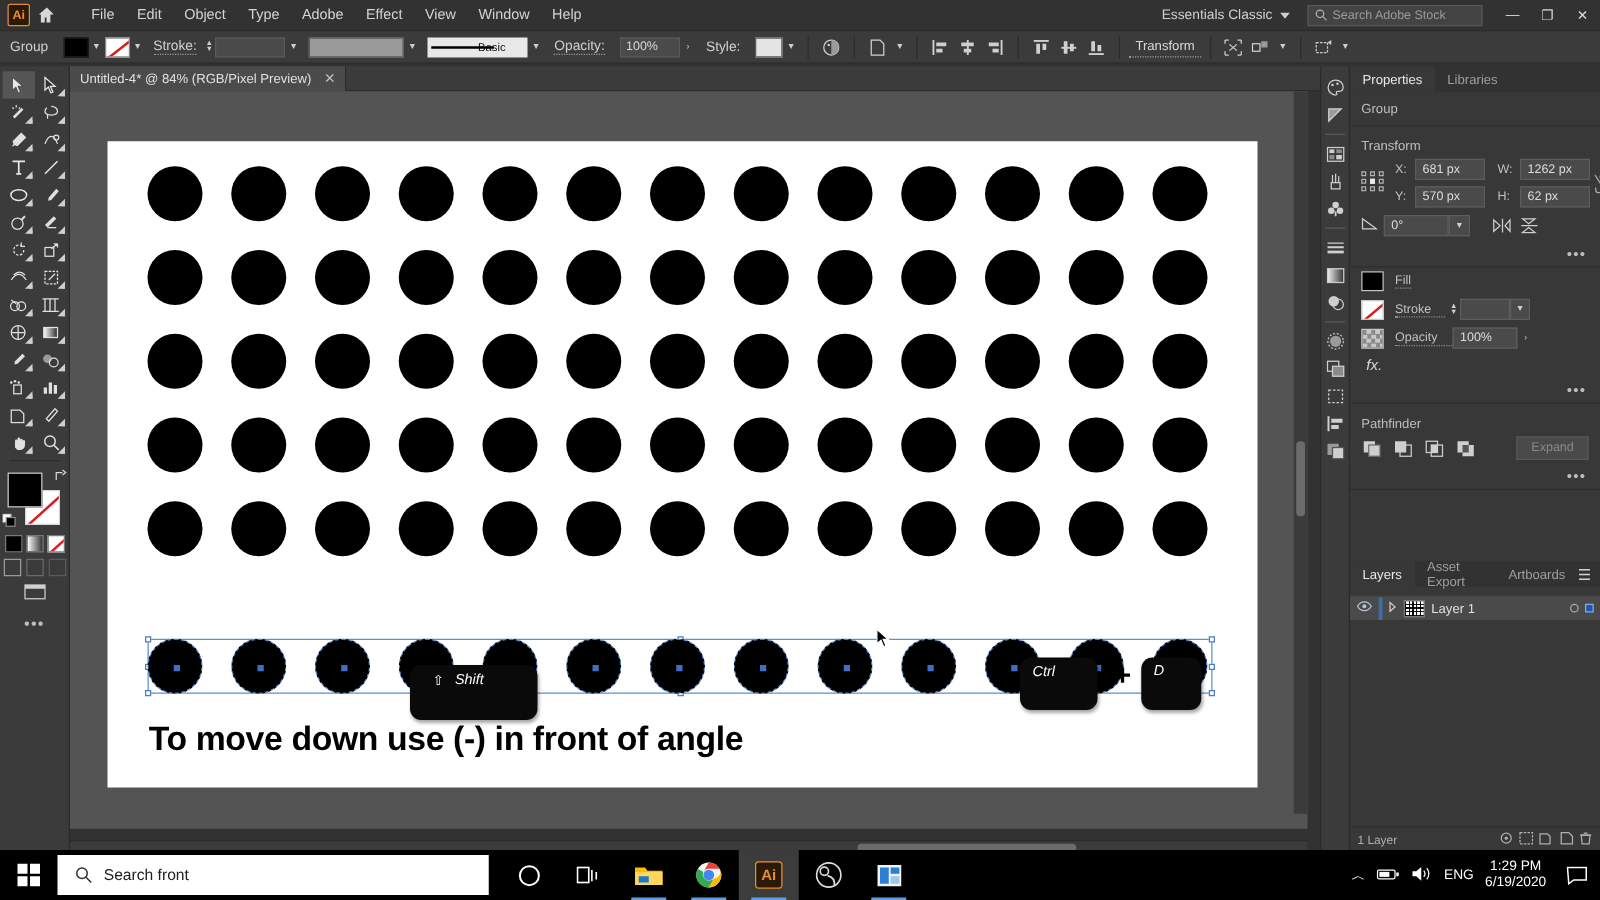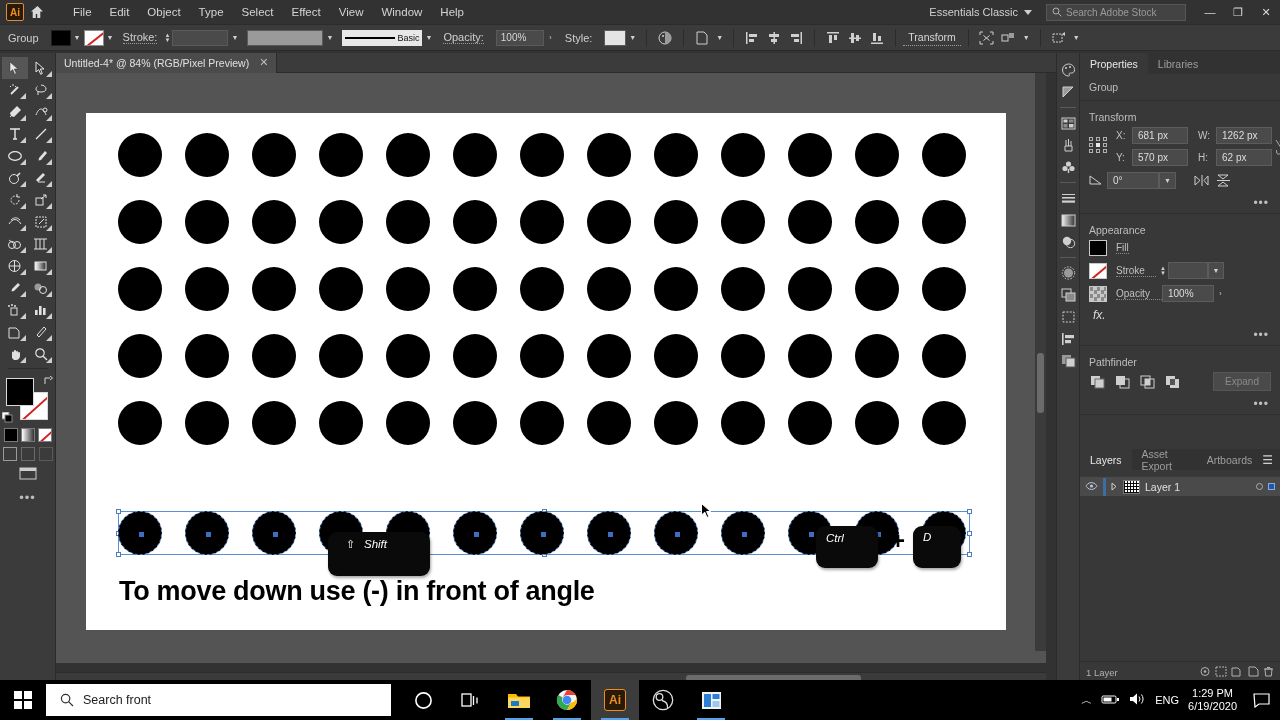--- a/index.html
+++ b/index.html
@@ -53,21 +53,21 @@
     width:13px; height:16px; display:flex; align-items:center; justify-content:center;
     color:#cfcfcf; font-size:7px;
   }
   .cb-sep { width:1px; height:18px; background:#2c2c2c; margin:0 7px; }
   .spinner { display:flex; flex-direction:column; justify-content:center; align-items:center;
              width:10px; height:16px; color:#cfcfcf; font-size:6px; line-height:5px; }
   .field-dark { height:16px; background:#4a4a4a; border:1px solid #5a5a5a; }
   .field-light { height:16px; background:#9a9a9a; border:1px solid #5a5a5a; }
   .stroke-style {
     width:80px; height:16px; background:#e8e8e8; position:relative;
-    display:flex; align-items:center; justify-content:flex-end; padding-right:3px;
+    display:flex; align-items:center; justify-content:flex-end; padding-right:18px;
     font-size:9px; color:#111;
   }
   .stroke-style:before { content:""; position:absolute; left:3px; top:7px; width:50px; height:2px; background:#000; }
   .opa-val { width:48px; height:16px; background:#4a4a4a; border:1px solid #5a5a5a;
              font-size:10px; color:#d8d8d8; display:flex; align-items:center; padding-left:4px;}
   .icon-btn { width:22px; height:20px; display:flex; align-items:center; justify-content:center; }
   .xform-btn { font-size:10.5px; color:#d8d8d8; padding:2px 5px; border-bottom:1px dotted #9a9a9a; }
 
   
   .tabbar {
@@ -246,21 +246,21 @@
     <div class="home-icon">
       <svg width="15" height="14" viewBox="0 0 15 14">
           <path d="M7.5 1L1 6.5h1.7V13h3.1V9h1.4v4h3.1V6.5H13z" fill="#d8d8d8"></path>
         </svg>
     </div>
     <div class="menubar">
       <div class="mi">File</div>
       <div class="mi">Edit</div>
       <div class="mi">Object</div>
       <div class="mi">Type</div>
-      <div class="mi">Select</div>
+      <div class="mi">Adobe</div>
       <div class="mi">Effect</div>
       <div class="mi">View</div>
       <div class="mi">Window</div>
       <div class="mi">Help</div>
     </div>
     <div class="tb-right">
       <div class="ws-switch">
         <span>Essentials Classic</span>
         <svg width="8" height="5" viewBox="0 0 8 5">
             <path d="M0 0h8L4 5z" fill="#cfcfcf"></path>
@@ -1014,21 +1014,20 @@
         <svg width="15" height="13" viewBox="0 0 15 13">
             <path d="M2 1l5 4 5-4z" fill="none" stroke="#cfcfcf"></path>
             <path d="M1 6.5h13" stroke="#cfcfcf"></path>
             <path d="M2 12l5-4 5 4z" fill="none" stroke="#cfcfcf"></path>
           </svg>
       </div>
     </div>
     <div class="dots3">•••</div>
     <div class="pdivider"></div>
 
-    <div class="psection-title">Appearance</div>
     <div class="row">
       <div class="app-sw" style="background:#000;"></div>
       <span class="lbl" style="margin-left:9px; border-bottom:1px dotted #8a8a8a;">Fill</span>
     </div>
     <div class="row">
       <div class="app-sw" style="background:#fff; position:relative; overflow:hidden;">
         <div style="position:absolute;left:-3px;top:7px;width:26px;height:1.6px;background:#d32020;transform:rotate(-40deg);"></div>
       </div>
       <span class="lbl" style="margin-left:9px; border-bottom:1px dotted #8a8a8a; width:40px;">Stroke</span>
       <div class="spinner" style="margin-left:2px;">

